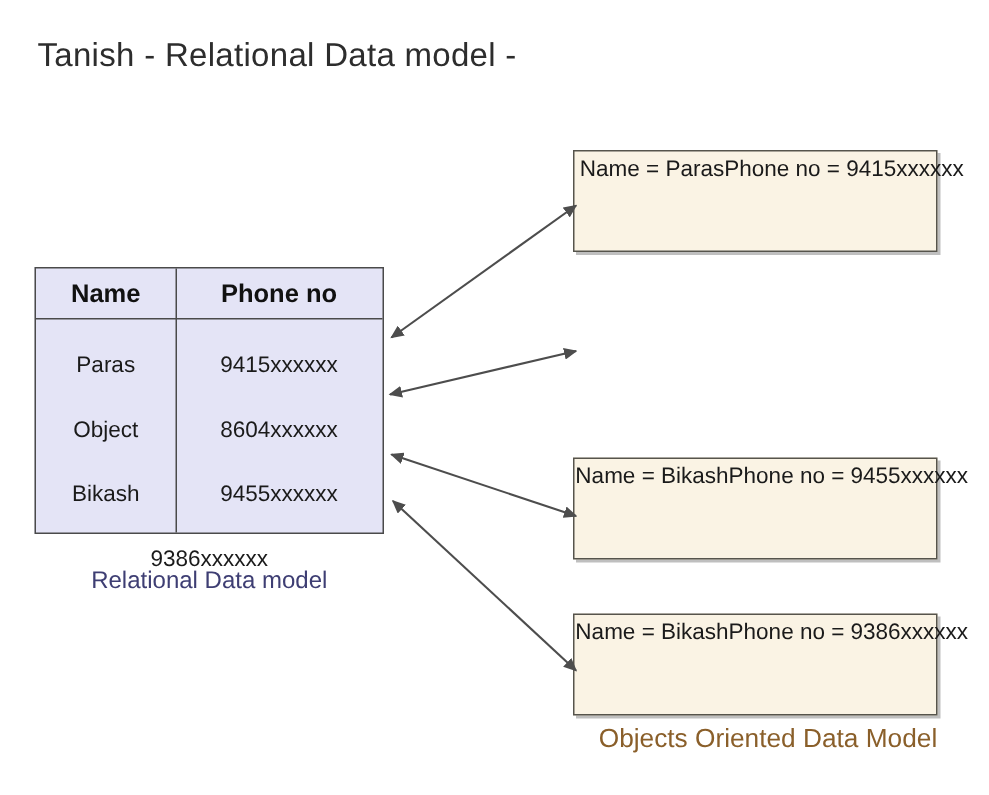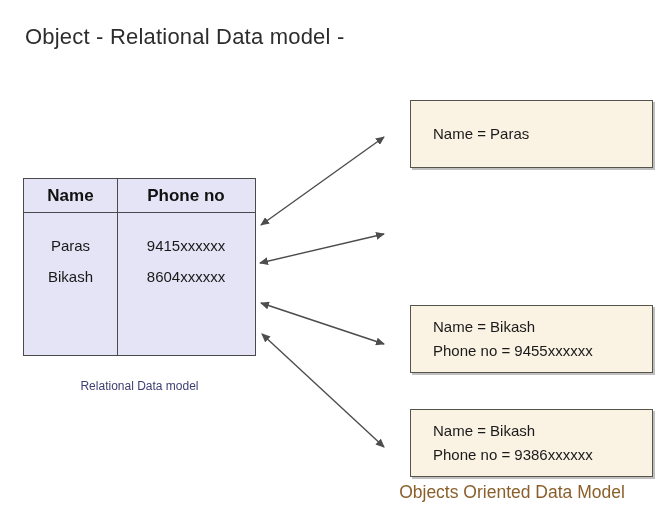--- a/index.html
+++ b/index.html
@@ -36,36 +36,36 @@
     display:flex;height:33px;align-items:center;
     border-bottom:1px solid var(--table-border,#4a4a4a);
   }
   .th{
     font-weight:bold;font-size:17px;text-align:center;
     color:#111111;
   }
   .col1{width:93px;flex:0 0 93px;}
   .col2{flex:1;text-align:center;}
   .tbody{padding-top:10px;}
-  .tr{display:flex;height:31px;align-items:flex-end;}
+  .tr{display:flex;height:31px;align-items:flex-start;margin-top:12px;}
   .td{font-size:15px;text-align:center;color:#1a1a1a;}
   .table-caption{
     position:absolute;left:23px;top:379px;width:233px;
-    text-align:center;font-size:12px;
+    text-align:center;font-size:16px;
     color:var(--relational-caption,#3e3e73);
     white-space:nowrap;
   }
   
   .obox{
-    position:absolute;left:410px;width:243px;height:68px;
+    position:absolute;left:382px;width:243px;height:68px;
     background:var(--box-bg,#faf3e4);
     border:1px solid var(--box-border,#56544c);
     box-shadow:2px 2px 0 #bfbfbf;
     box-sizing:border-box;
-    display:flex;flex-direction:column;justify-content:center;
+    display:flex;flex-direction:row;justify-content:center;
     padding-left:22px;
   }
   .obox .oline{
     font-size:15px;line-height:24px;color:#1a1a1a;
     white-space:nowrap;
   }
   .objects-caption{
     position:absolute;left:383px;top:482px;width:258px;
     text-align:center;font-size:17.5px;
     color:var(--objects-caption,#8a5f2a);
@@ -75,48 +75,52 @@
   .arrows{
     position:absolute;left:0;top:0;width:659px;height:530px;
     pointer-events:none;
   }
 </style>
 </head>
 <body>
 
 <div class="canvas">
 
-  <div class="title">Object - Relational Data model -</div>
+  <div class="title">Tanish - Relational Data model -</div>
 
   <div class="rtable">
     <div class="thead">
       <div class="th col1">Name</div>
       <div class="th col2">Phone no</div>
     </div>
     <div class="tbody">
       <div class="tr">
         <div class="td col1">Paras</div>
         <div class="td col2">9415xxxxxx</div>
       </div>
       <div class="tr">
-        <div class="td col1">Bikash</div>
+        <div class="td col1">Object</div>
         <div class="td col2">8604xxxxxx</div>
       </div>
       <div class="tr">
+        <div class="td col1">Bikash</div>
+        <div class="td col2">9455xxxxxx</div>
       </div>
       <div class="tr">
+        <div class="td col2">9386xxxxxx</div>
       </div>
     </div>
     <div class="vdiv"></div>
   </div>
 
   <div class="table-caption">Relational Data model</div>
 
   <div class="obox" style="top:100px">
     <div class="oline">Name = Paras</div>
+    <div class="oline">Phone no = 9415xxxxxx</div>
   </div>
   <div class="obox" style="top:305px">
     <div class="oline">Name = Bikash</div>
     <div class="oline">Phone no = 9455xxxxxx</div>
   </div>
   <div class="obox" style="top:409px">
     <div class="oline">Name = Bikash</div>
     <div class="oline">Phone no = 9386xxxxxx</div>
   </div>
 

